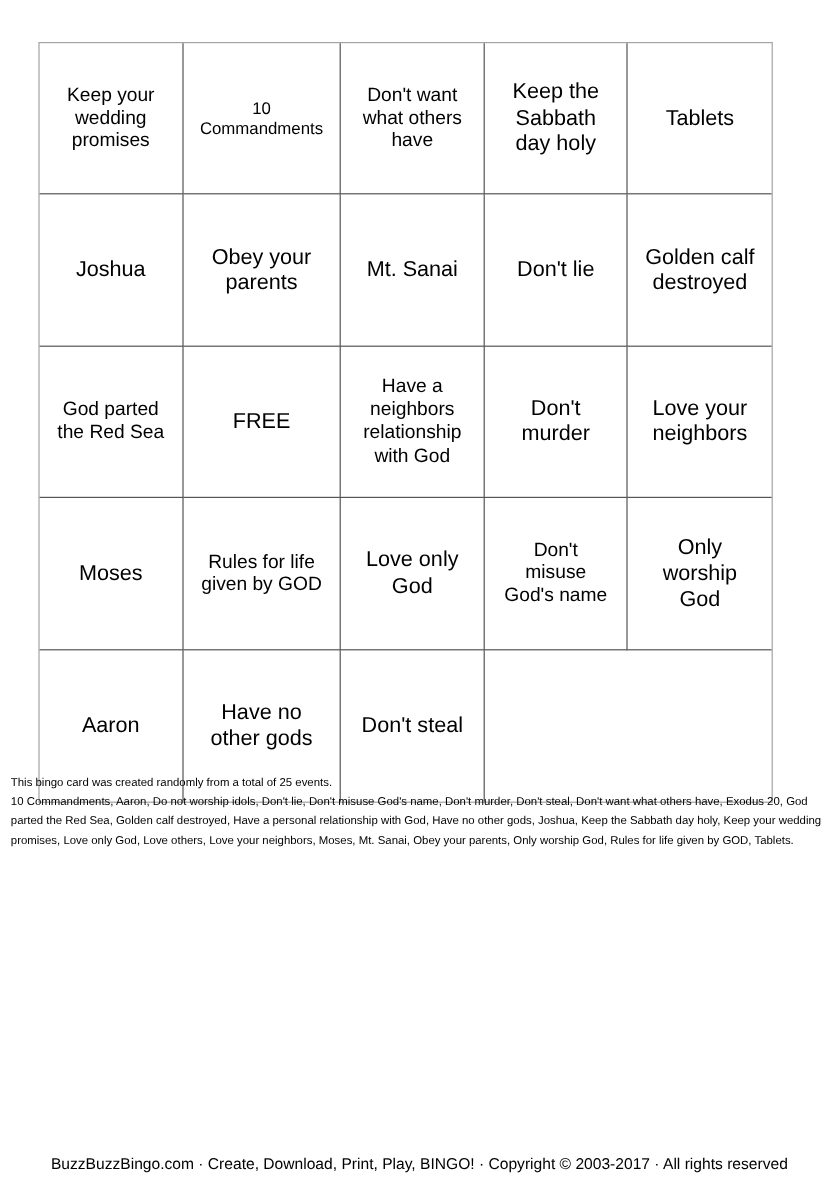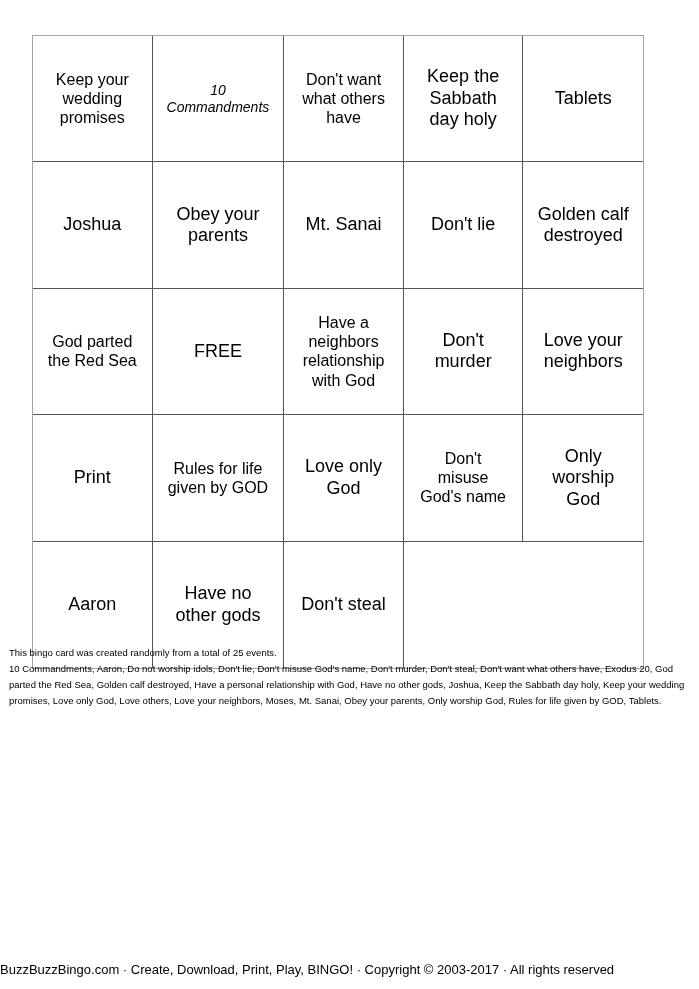--- a/index.html
+++ b/index.html
@@ -3,46 +3,46 @@
 <meta charset="utf-8">
 <style>
   html, body { margin:0; padding:0; background:#fff; }
   body { width:699px; height:989px; position:relative; font-family:"Liberation Sans", sans-serif; color:#000; }
   .grid { position:absolute; left:32px; top:35px; width:612px; height:634px; border:1px solid #a3a3a3; box-sizing:border-box;
           display:grid; grid-template-columns:repeat(5,1fr); grid-template-rows:repeat(5,1fr); }
   .cell { border-right:1px solid #555; border-bottom:1px solid #555; display:flex; align-items:center; justify-content:center;
           text-align:center; padding:6px 14px; box-sizing:border-box; line-height:1.2; }
   .cell:nth-child(5n) { border-right:none; }
   .cell:nth-child(n+21) { border-bottom:none; }
-  .s14 { font-size:14px;font-style:italic; }
+  .s14 { font-size:14px; }
   .s16 { font-size:16px; }
   .s18 { font-size:18px; }
   .info { position:absolute; left:9px; top:645px; width:685px; font-size:9.5px; line-height:16px; }
-  .footer { position:absolute; left:0; top:962px; width:699px; text-align:left; font-size:13px; }
+  .footer { position:absolute; left:0; top:962px; width:699px; text-align:center; font-size:13px; }
 </style>
 </head>
 <body>
 
 <div class="grid" id="grid">
     <div class="cell s16">Keep your wedding promises</div>
     <div class="cell s14">10 Commandments</div>
     <div class="cell s16">Don't want what others have</div>
     <div class="cell s18">Keep the Sabbath day holy</div>
     <div class="cell s18">Tablets</div>
     <div class="cell s18">Joshua</div>
     <div class="cell s18">Obey your parents</div>
     <div class="cell s18">Mt. Sanai</div>
     <div class="cell s18">Don't lie</div>
     <div class="cell s18">Golden calf destroyed</div>
     <div class="cell s16">God parted the Red Sea</div>
     <div class="cell s18">FREE</div>
     <div class="cell s16">Have a neighbors relationship with God</div>
     <div class="cell s18">Don't murder</div>
     <div class="cell s18">Love your neighbors</div>
-    <div class="cell s18">Print</div>
+    <div class="cell s18">Moses</div>
     <div class="cell s16">Rules for life given by GOD</div>
     <div class="cell s18">Love only God</div>
     <div class="cell s16">Don't misuse God's name</div>
     <div class="cell s18">Only worship God</div>
     <div class="cell s18">Aaron</div>
     <div class="cell s18">Have no other gods</div>
     <div class="cell s18">Don't steal</div>
   </div>
 
 <div class="info">

